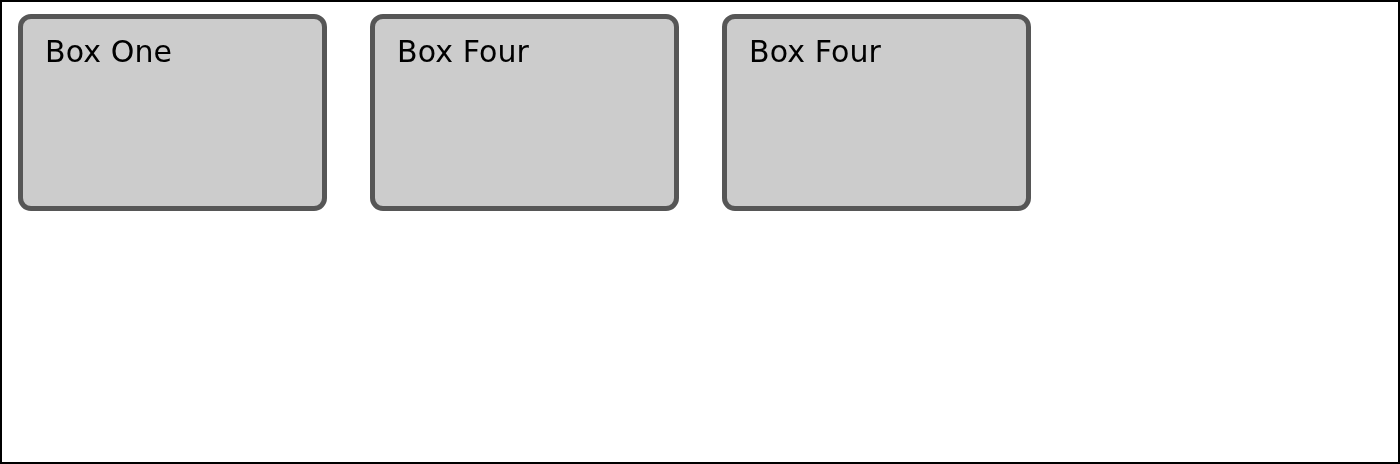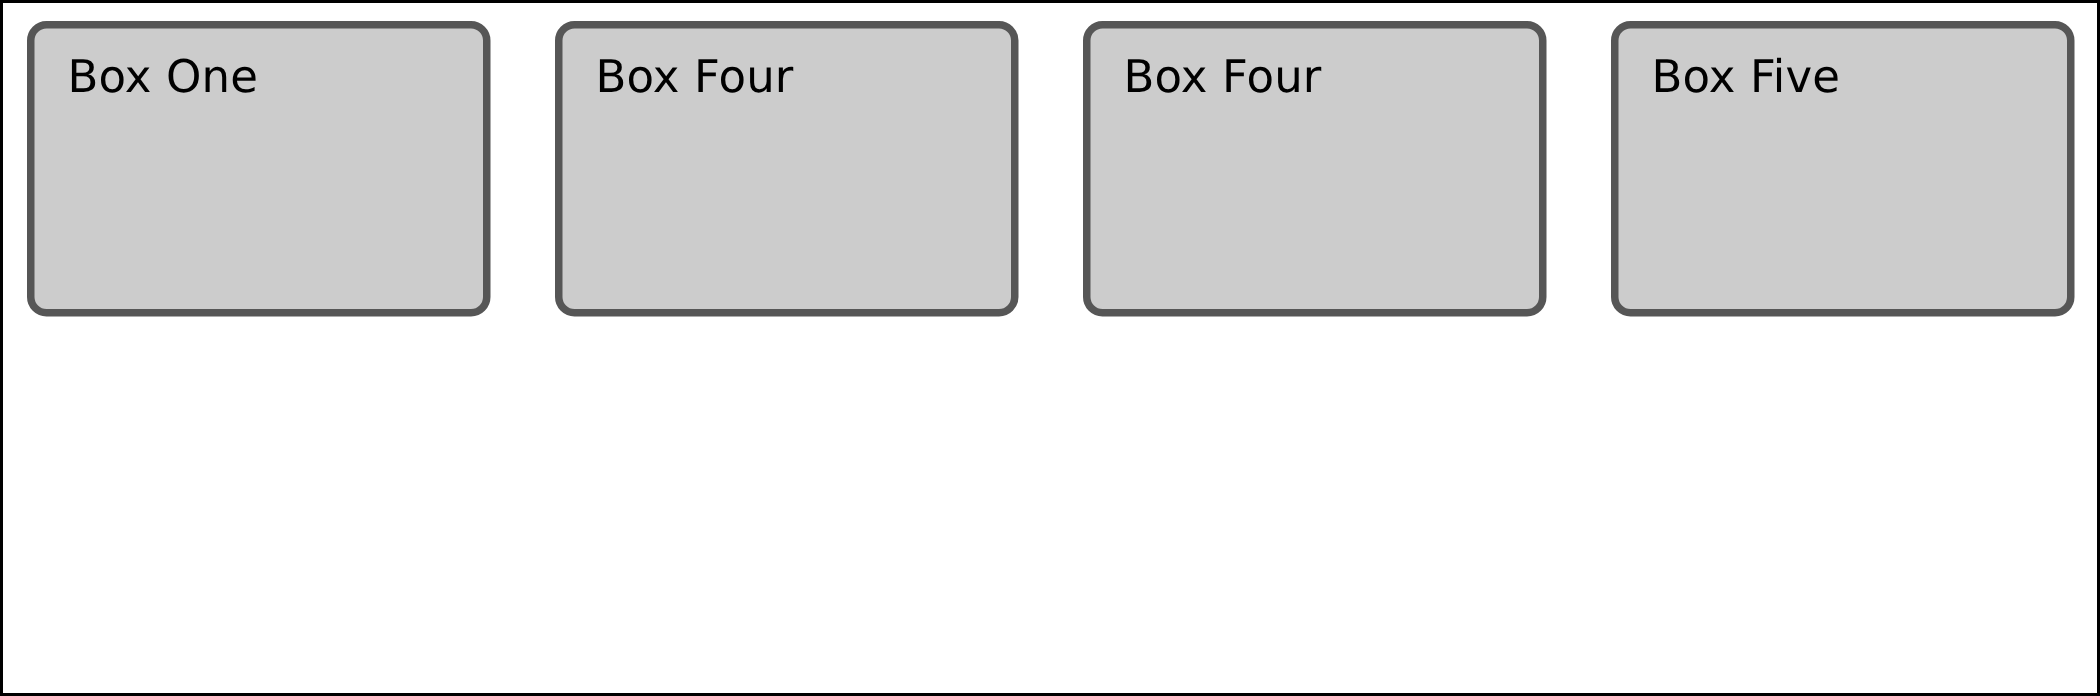--- a/index.html
+++ b/index.html
@@ -71,19 +71,16 @@
 
 
     <div class="box">
       <div class="box-label">Box Four</div>
     </div>
 
     <div class="box">
       <div class="box-label">Box Four</div>
     </div>
 
-    <div class="box">
-      <div class="box-label">Box Five</div>
-    </div>
 
 
   </div>
 </div>
 
 </body></html>

